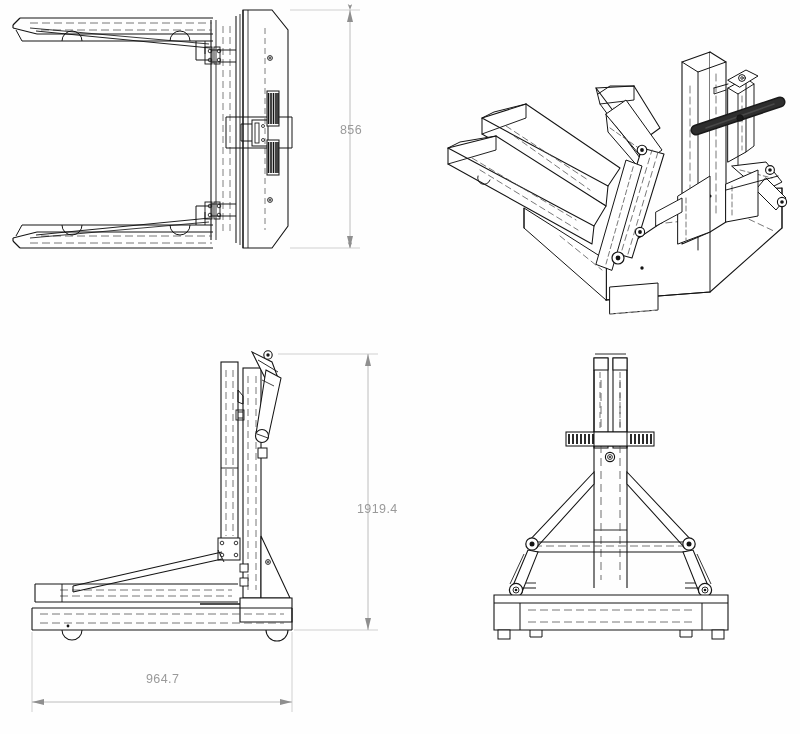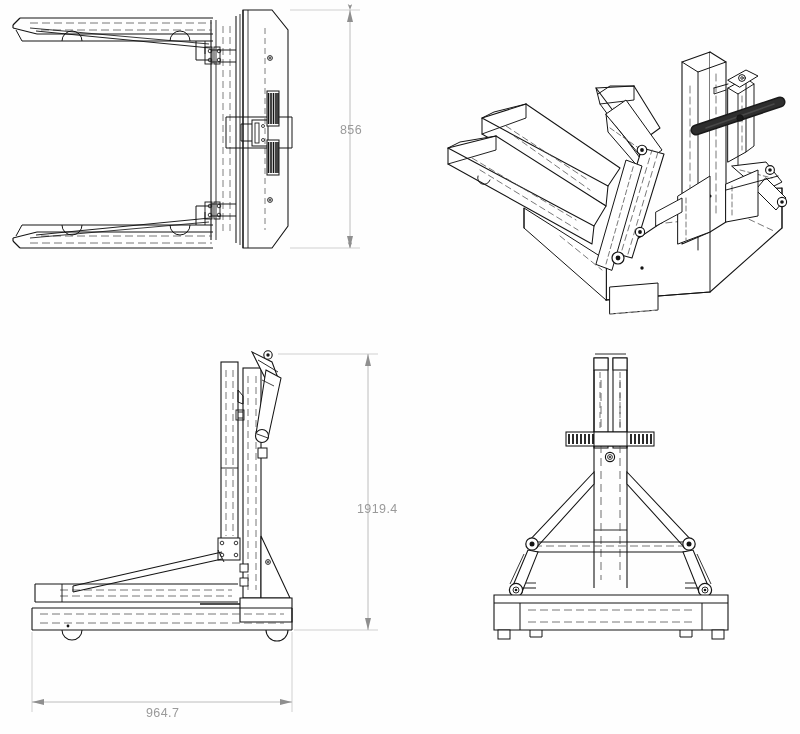--- a/index.html
+++ b/index.html
@@ -352,21 +352,21 @@
   <g>
     <line x1="32" y1="292" x2="32" y2="372" stroke="#bdbdbd" stroke-width="0.7"></line>
     <line x1="292" y1="292" x2="292" y2="372" stroke="#bdbdbd" stroke-width="0.7"></line>
     <line x1="32" y1="362" x2="292" y2="362" stroke="#a8a8a8" stroke-width="0.75"></line>
     <polygon points="32,362 44,359 44,365" fill="#8f8f8f"></polygon>
     <polygon points="292,362 280,359 280,365" fill="#8f8f8f"></polygon>
   </g>
 </svg>
 </div>
 <div class="dimtext" style="left:357px;top:502px;">1919.4</div>
-<div class="dimtext" style="left:146px;top:706px;">964.7</div>
+<div class="dimtext" style="left:146px;top:672px;">964.7</div>
 
 <div class="vw" style="left:450px;top:340px;width:350px;height:340px;">
 <svg width="350" height="340" viewBox="0 0 350 340">
   <g fill="none" stroke="#141414" stroke-width="1.05" stroke-linejoin="miter">
 
     <path d="M145,14 L176,14" stroke-width="0.9"></path>
     <rect x="144" y="18" width="14" height="90" stroke-width="1.05" fill="#ffffff"></rect>
     <rect x="163" y="18" width="14" height="90" stroke-width="1.05" fill="#ffffff"></rect>
     <rect x="144" y="18" width="14" height="12" stroke-width="1.0" fill="#ffffff"></rect>
     <rect x="163" y="18" width="14" height="12" stroke-width="1.0" fill="#ffffff"></rect>

